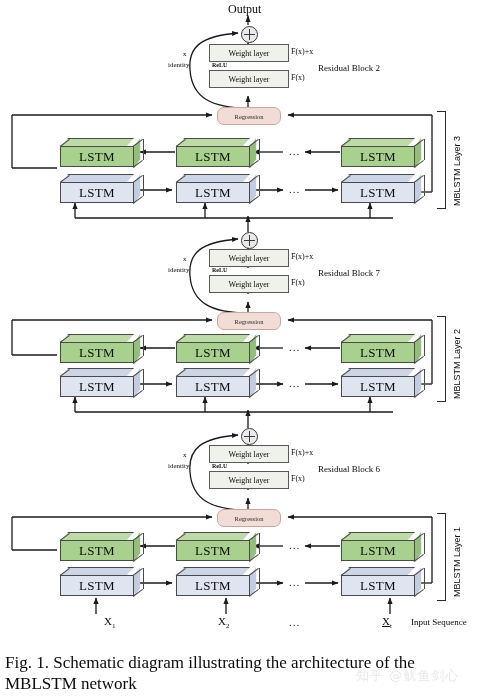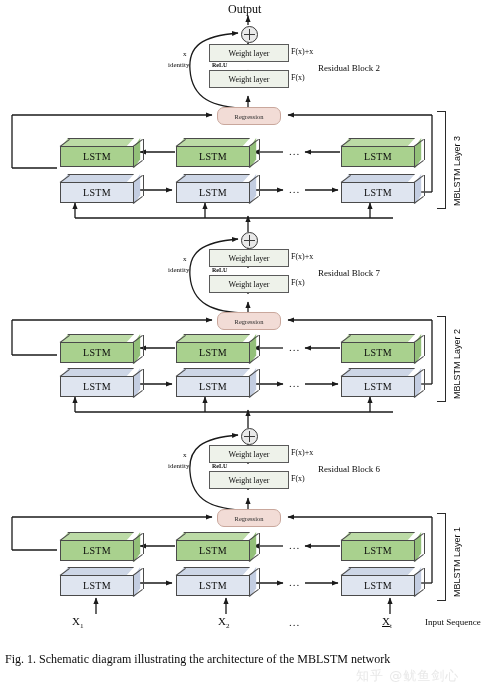--- a/index.html
+++ b/index.html
@@ -7,21 +7,21 @@
        font-family:"Liberation Serif","DejaVu Serif",serif;color:#0b0b0b;}
   #fig{position:absolute;left:0;top:0;width:495px;height:645px;}
   .lbl{position:absolute;white-space:nowrap;}
   .sans{font-family:"Liberation Sans","DejaVu Sans",sans-serif;}
 
   
   .cube{position:absolute;width:76px;height:30px;}
   .cube .front{position:absolute;left:0;top:8px;width:74px;height:21px;
        border:1px solid #4a4a4a;box-sizing:border-box;
        display:flex;align-items:center;justify-content:center;
-       font-size:10px;letter-spacing:.3px;}
+       font-size:13px;letter-spacing:.3px;}
   .cube .top{position:absolute;left:0;top:0;width:74px;height:9px;}
   .cube .side{position:absolute;left:74px;top:0;width:10px;height:30px;}
   .cube.blue .front{background:#dfe5f0;}
   .cube.blue .top{background:#cdd6e6;
        clip-path:polygon(0% 100%,11% 0%,100% 0%,88% 100%);
        border-top:1px solid #4a4a4a;}
   .cube.blue .side{background:#c3cde1;
        clip-path:polygon(0% 29%,62% 0%,62% 71%,0% 100%);
        border-right:0;}
   .cube.green .front{background:#a9d18e;}
@@ -59,21 +59,21 @@
   .plus:after{top:2px;left:6.5px;height:11px;width:1px;}
 
   
   .bracket{position:absolute;border:1px solid #2a2a2a;border-left:0;width:8px;}
   .vlabel{position:absolute;transform:rotate(-90deg);transform-origin:left top;
        white-space:nowrap;font-size:9px;}
 
   svg.lines{position:absolute;left:0;top:0;width:495px;height:645px;
        pointer-events:none;}
 
-  .caption{position:absolute;left:5px;top:652px;width:485px;font-size:12px;
+  .caption{position:absolute;left:5px;top:652px;width:485px;font-size:17px;
        line-height:1.25;}
   .wm{position:absolute;left:356px;top:667px;font-size:13px;color:#e8e8e8;
        letter-spacing:1px;font-family:"DejaVu Sans",sans-serif;}
   .txt6{font-size:6px;}
   .txt7{font-size:7px;}
   .txt8{font-size:8px;}
   .txt9{font-size:9px;}
   .dots{position:absolute;font-size:11px;letter-spacing:1px;color:#222;}
   sub{font-size:.65em;}
 </style>
@@ -394,21 +394,21 @@
         <div class="e4"></div>
     </div>
 
     <div class="dots" style="left:289px;top:539px;">...</div>
     <div class="dots" style="left:289px;top:576px;">...</div>
 
     <div class="bracket" style="left:437px;top:513px;height:86px;"></div>
     <div class="vlabel sans" style="left:452px;top:597px;">MBLSTM Layer 1</div>
   </div>
 
-  <div class="lbl" style="left:72px;top:615px;font-size:11px;"><span>X</span><sub>1</sub></div>
+  <div class="lbl" style="left:104px;top:615px;font-size:11px;"><span>X</span><sub>1</sub></div>
   <div class="lbl" style="left:218px;top:615px;font-size:11px;"><span>X</span><sub>2</sub></div>
   <div class="lbl" style="left:382px;top:615px;font-size:11px;text-decoration:underline;"><span>X</span><sub>t</sub></div>
   <div class="dots" style="left:289px;top:616px;">...</div>
-  <div class="lbl txt9" style="left:425px;top:617px;text-align:right;">Input Sequence</div>
+  <div class="lbl txt9" style="left:411px;top:617px;text-align:right;">Input Sequence</div>
 </div>
 
 <div class="caption">Fig. 1.   Schematic diagram illustrating the architecture of the MBLSTM network</div>
 <div class="wm">知乎 @鱿鱼剑心</div>
 
 </body></html>

